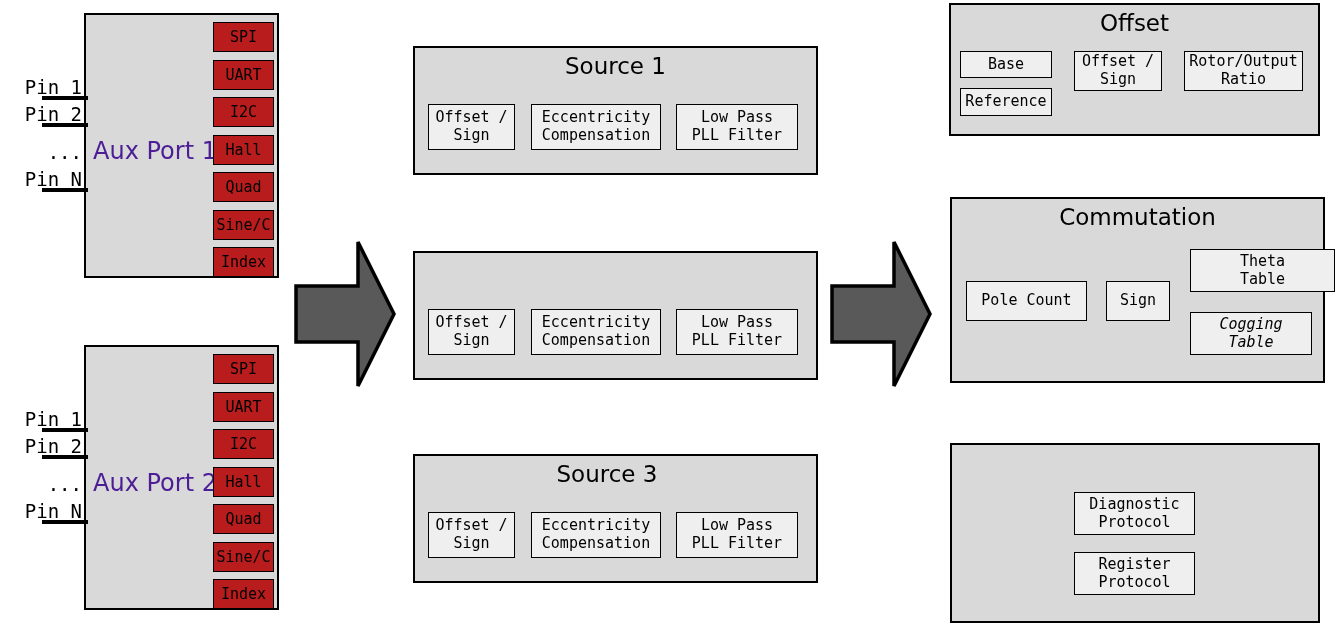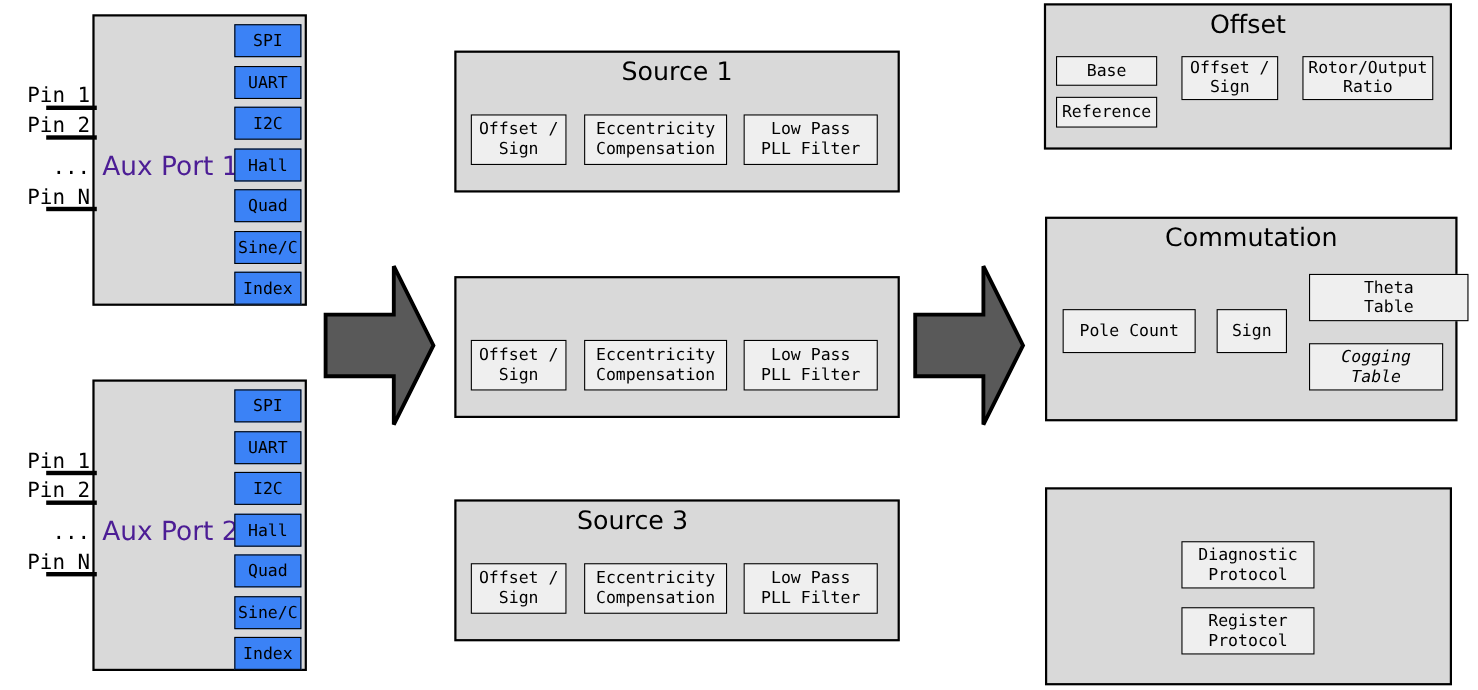--- a/index.html
+++ b/index.html
@@ -62,21 +62,21 @@
     position: absolute;
     font-size: 24px;
     font-family: "DejaVu Sans", sans-serif;
     color: #4c1d95;
     white-space: nowrap;
   }
   .proto {
     position: absolute;
     width: 61px;
     height: 30px;
-    background: #3b82f6;
+    background: #b91c1c;
     border: 1.5px solid #000000;
     box-sizing: border-box;
     font-family: "DejaVu Sans Mono", monospace;
     font-size: 15px;
     color: #000000;
     display: flex;
     align-items: center;
     justify-content: center;
     z-index: 3;
   }
@@ -164,21 +164,21 @@
 
   <div class="panel" style="left:413px; top:251px; width:405px; height:129px;"></div>
   <div class="chip" style="left:428px; top:309px; width:87px; height:46px;">Offset /
 Sign</div>
   <div class="chip" style="left:531px; top:309px; width:130px; height:46px;">Eccentricity
 Compensation</div>
   <div class="chip" style="left:676px; top:309px; width:122px; height:46px;">Low Pass
 PLL Filter</div>
 
   <div class="panel" style="left:413px; top:454px; width:405px; height:129px;"></div>
-  <div class="panel-title" style="left:413px; width:324px; top:463px;">Source 3</div>
+  <div class="panel-title" style="left:413px; width:324px; top:463px;padding-left:32px;">Source 3</div>
   <div class="chip" style="left:428px; top:512px; width:87px; height:46px;">Offset /
 Sign</div>
   <div class="chip" style="left:531px; top:512px; width:130px; height:46px;">Eccentricity
 Compensation</div>
   <div class="chip" style="left:676px; top:512px; width:122px; height:46px;">Low Pass
 PLL Filter</div>
 
   <svg class="arrow" style="left:829px; top:238px;" width="104" height="152" viewBox="0 0 104 152">
     <polygon points="3,48 65,48 65,4 101,76 65,148 65,104 3,104" fill="#595959" stroke="#000000" stroke-width="3.5" stroke-linejoin="miter"></polygon>
   </svg>

